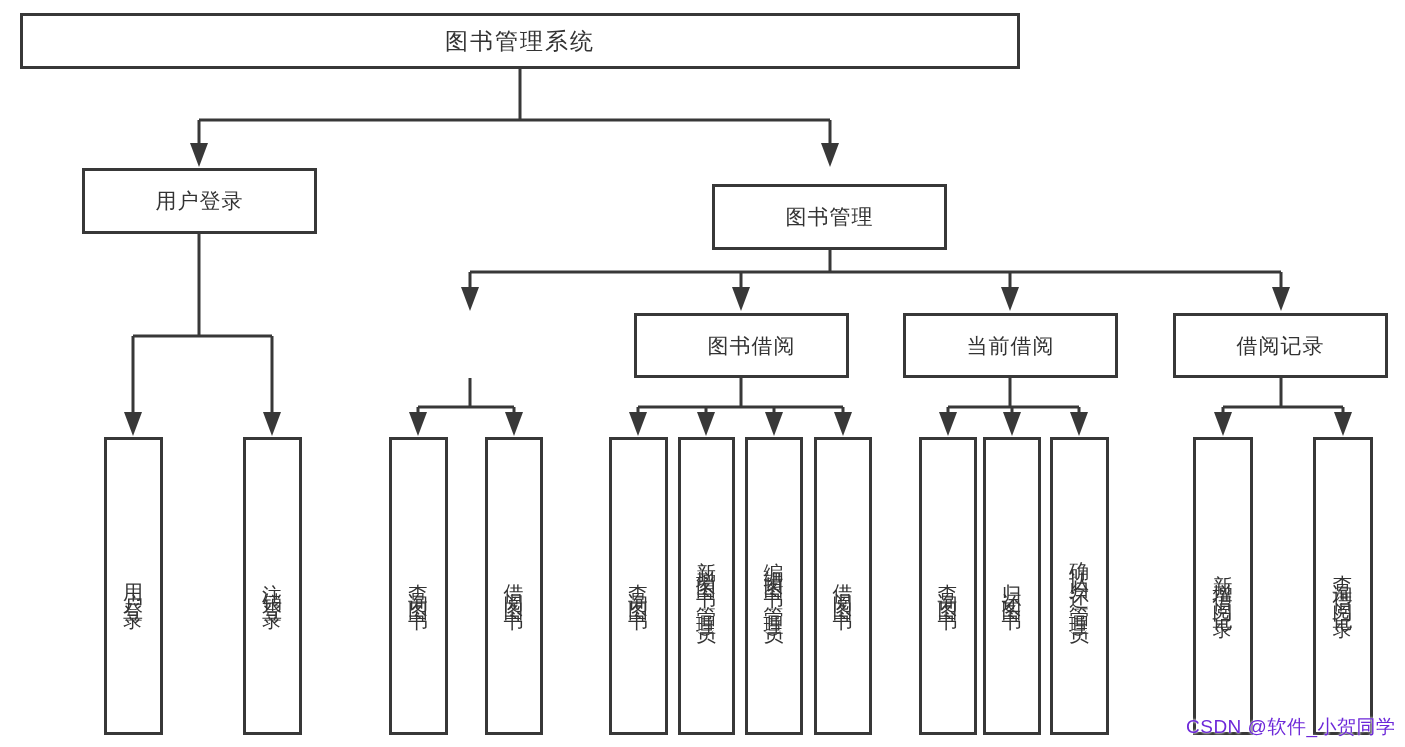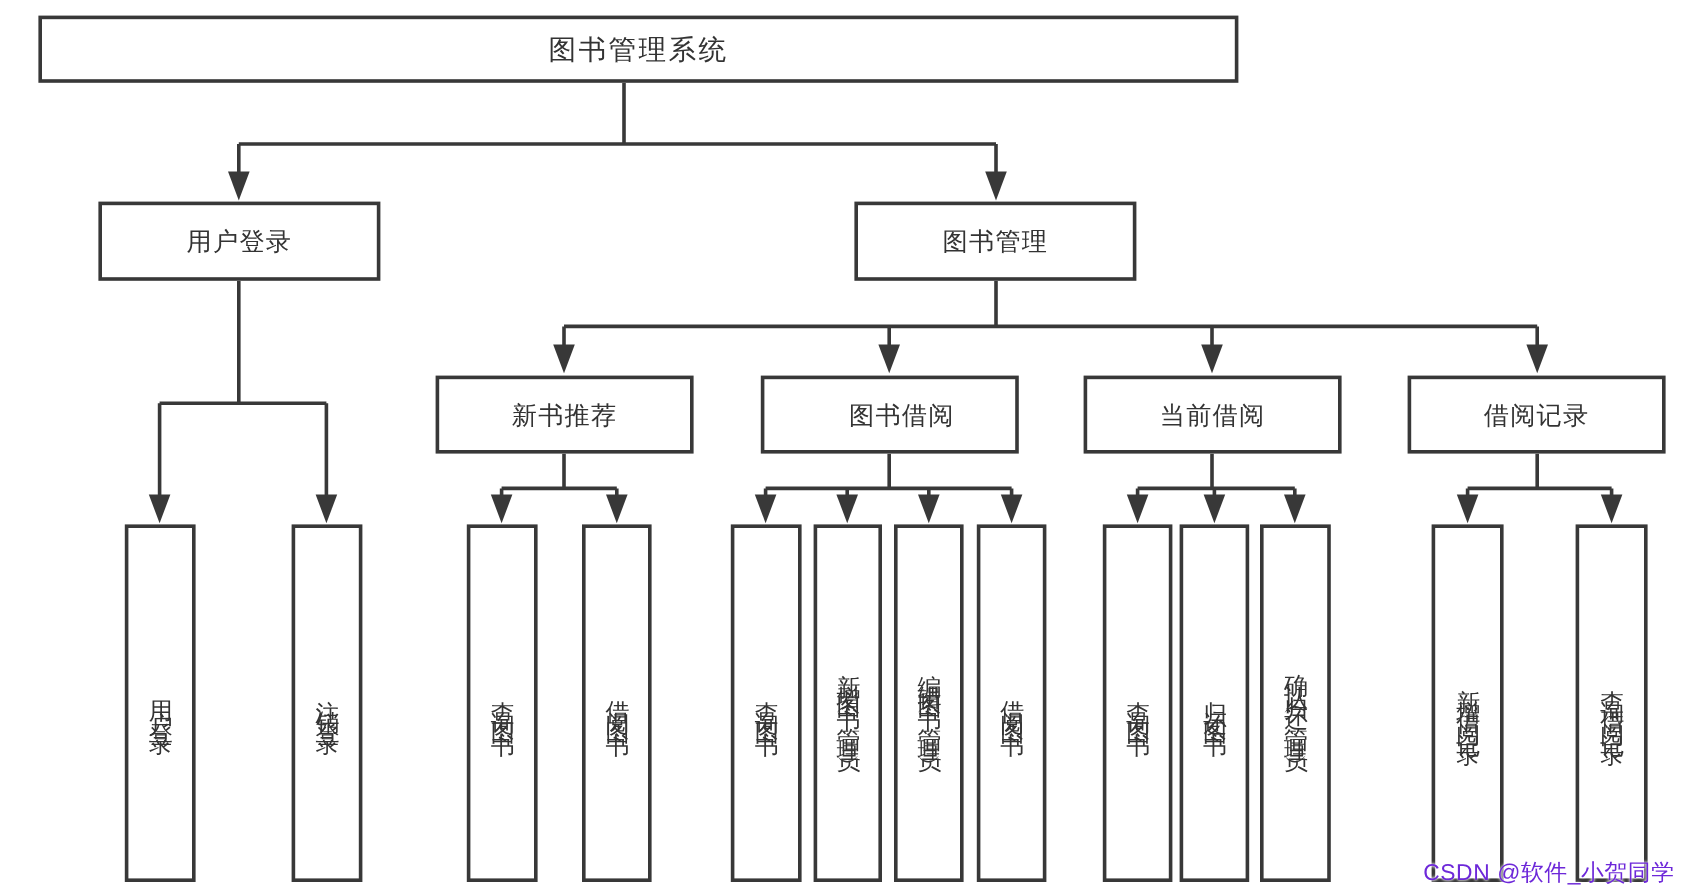--- a/index.html
+++ b/index.html
@@ -60,26 +60,25 @@
     <path d="M1010 378 V407 M948 407 H1079 M948 407 V414 M1012 407 V414 M1079 407 V414"></path>
     <polygon fill="#383838" stroke="none" points="939,412 957,412 948,436"></polygon>
     <polygon fill="#383838" stroke="none" points="1003,412 1021,412 1012,436"></polygon>
     <polygon fill="#383838" stroke="none" points="1070,412 1088,412 1079,436"></polygon>
 
     <path d="M1281 378 V407 M1223 407 H1343 M1223 407 V414 M1343 407 V414"></path>
     <polygon fill="#383838" stroke="none" points="1214,412 1232,412 1223,436"></polygon>
     <polygon fill="#383838" stroke="none" points="1334,412 1352,412 1343,436"></polygon>
   </svg>
 
-  <div class="node h root" style="left:20px;top:13px;width:1000px;height:56px;margin-left:12px;">图书管理系统</div>
+  <div class="node h root" style="left:20px;top:13px;width:1000px;height:56px;">图书管理系统</div>
 
   <div class="node h" style="left:82px;top:168px;width:235px;height:66px;">用户登录</div>
-  <div class="node h" style="left:712px;top:168px;width:235px;height:66px;">图书管理</div>
+  <div class="node h" style="left:712px;top:184px;width:235px;height:66px;">图书管理</div>
 
-  <div class="node h" style="left:363px;top:313px;width:215px;height:65px;">新书推荐</div>
   <div class="node h" style="left:634px;top:313px;width:215px;height:65px;padding-left:20px;">图书借阅</div>
   <div class="node h" style="left:903px;top:313px;width:215px;height:65px;">当前借阅</div>
   <div class="node h" style="left:1173px;top:313px;width:215px;height:65px;">借阅记录</div>
 
   <div class="node v" style="left:104px;top:437px;width:59px;height:298px;">用户登录</div>
   <div class="node v" style="left:243px;top:437px;width:59px;height:298px;">注销登录</div>
 
   <div class="node v" style="left:389px;top:437px;width:59px;height:298px;">查询图书</div>
   <div class="node v" style="left:485px;top:437px;width:58px;height:298px;">借阅图书</div>
 

